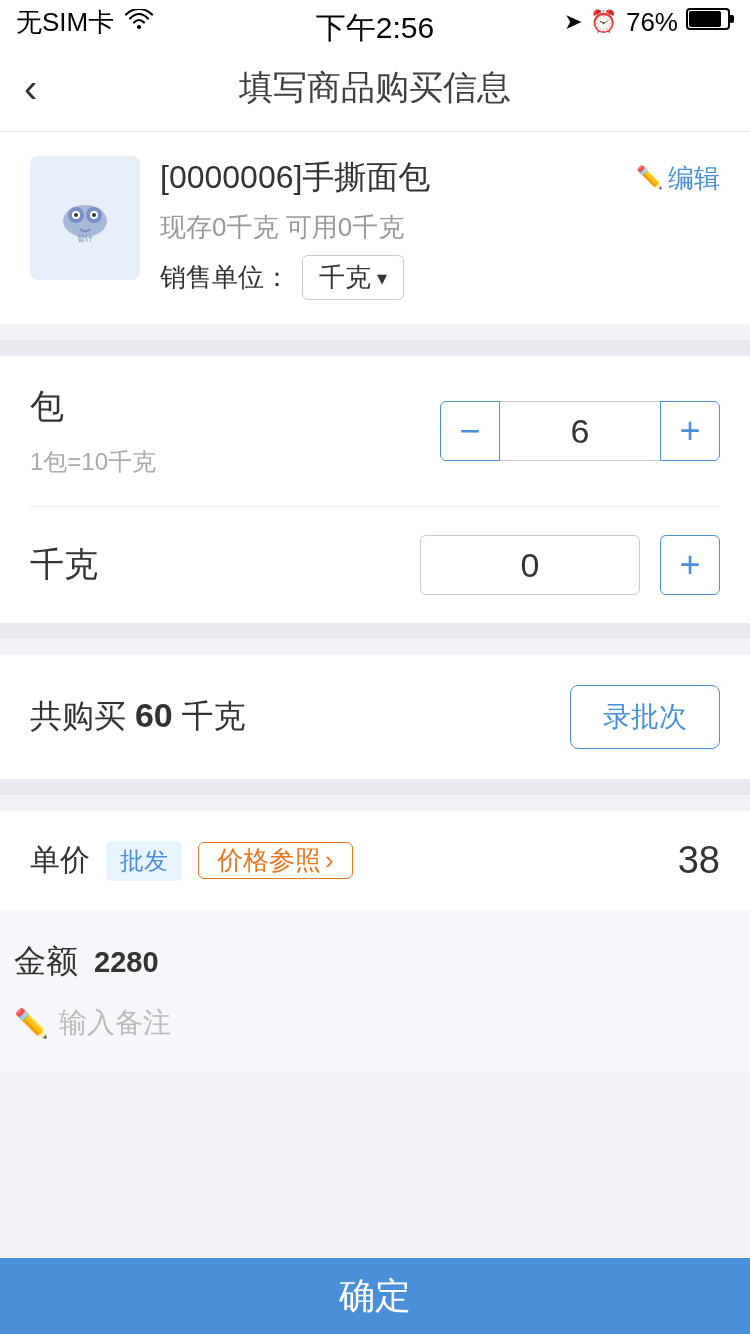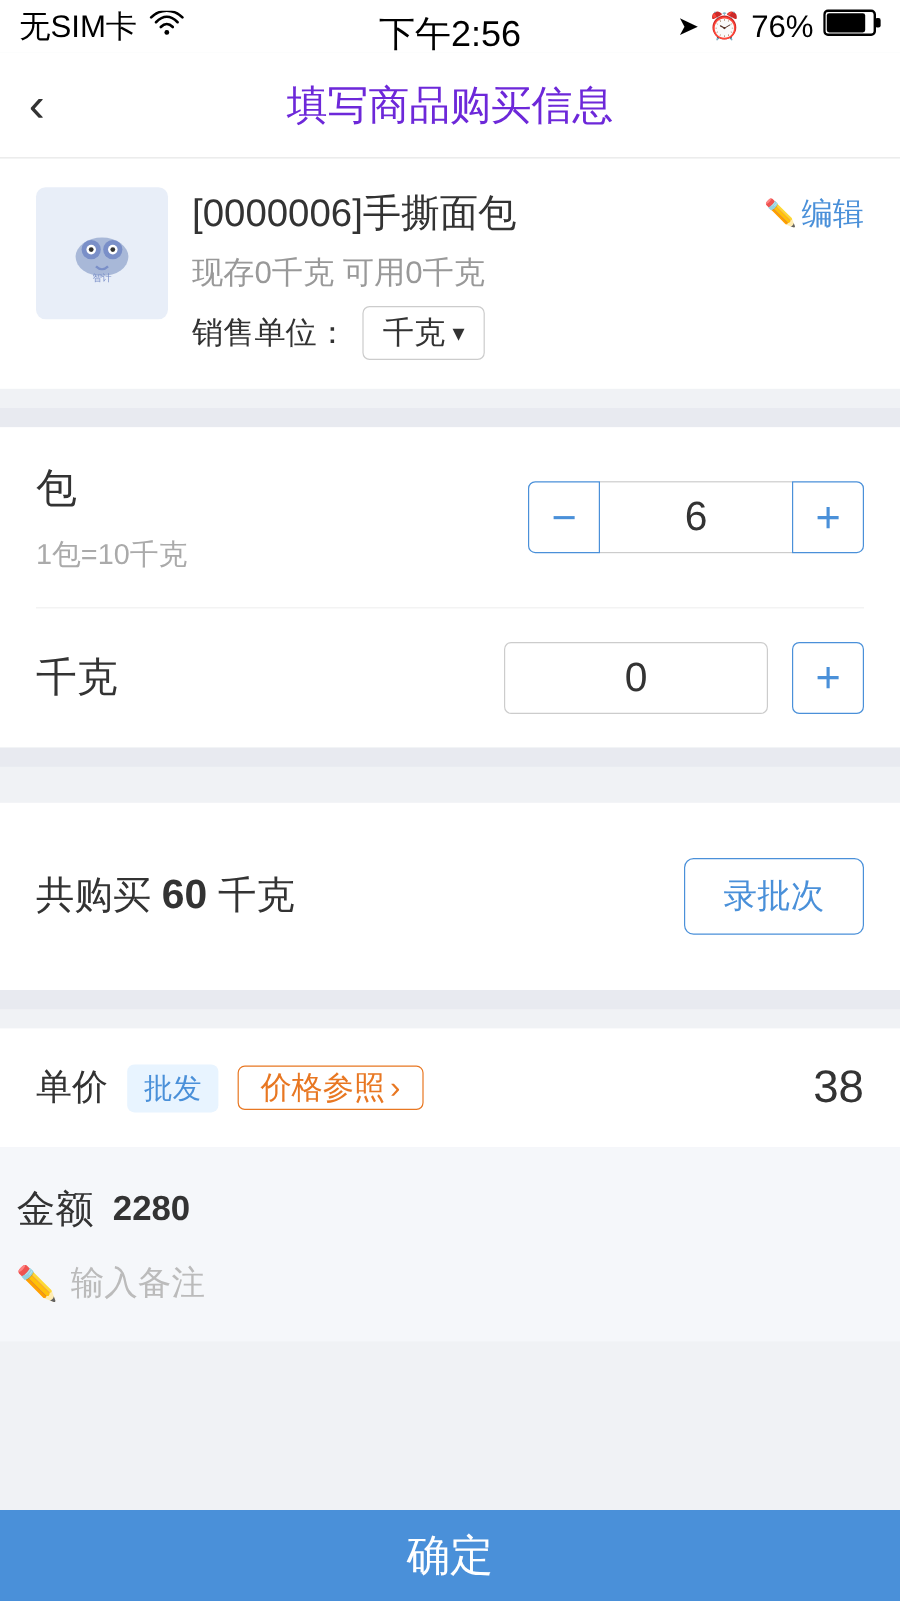--- a/index.html
+++ b/index.html
@@ -64,35 +64,35 @@
       left: 24px;
       top: 50%;
       transform: translateY(-50%);
       font-size: 40px;
       color: #333;
       cursor: pointer;
     }
     .nav-title {
       font-size: 34px;
       font-weight: 500;
-      color: #6d28d9;
+      color: #404040;
     }
 
     
     .product-card {
       background: #fff;
       padding: 24px 30px;
       display: flex;
       align-items: flex-start;
       gap: 20px;
       margin-bottom: 16px;
     }
     .product-thumb {
       width: 110px;
-      height: 110px;
+      height: 124px;
       background: #e8eef8;
       border-radius: 8px;
       display: flex;
       align-items: center;
       justify-content: center;
       flex-shrink: 0;
     }
     .product-thumb svg { width: 60px; height: 50px; }
     .product-info { flex: 1; }
     .product-name-row {
@@ -224,22 +224,22 @@
       display: flex;
       align-items: center;
       justify-content: center;
       cursor: pointer;
       border-radius: 6px;
     }
 
     
     .summary-section {
       background: #fff;
-      padding: 16px 30px;
-      margin-top: 30px;
+      padding: 0 30px;
+      margin-top: 16px;
     }
     .summary-row {
       display: flex;
       align-items: center;
       justify-content: space-between;
       padding: 30px 0;
     }
     .summary-text {
       font-size: 32px;
       color: #333;

